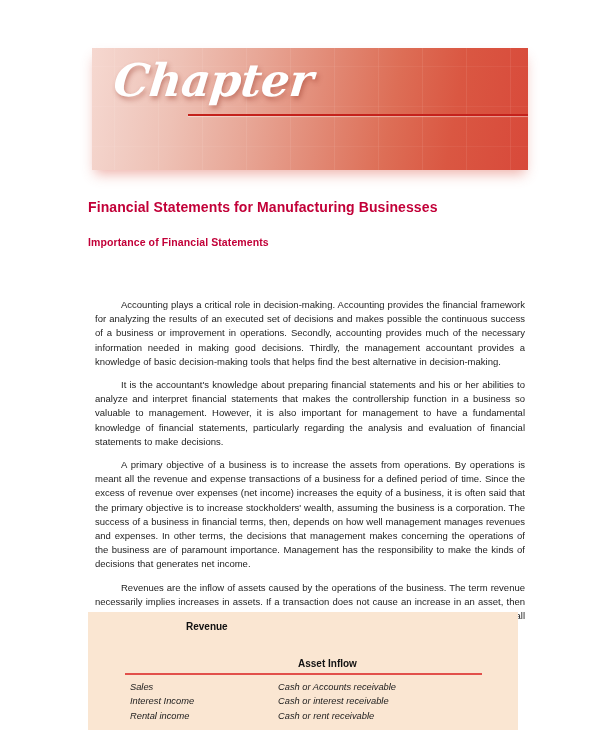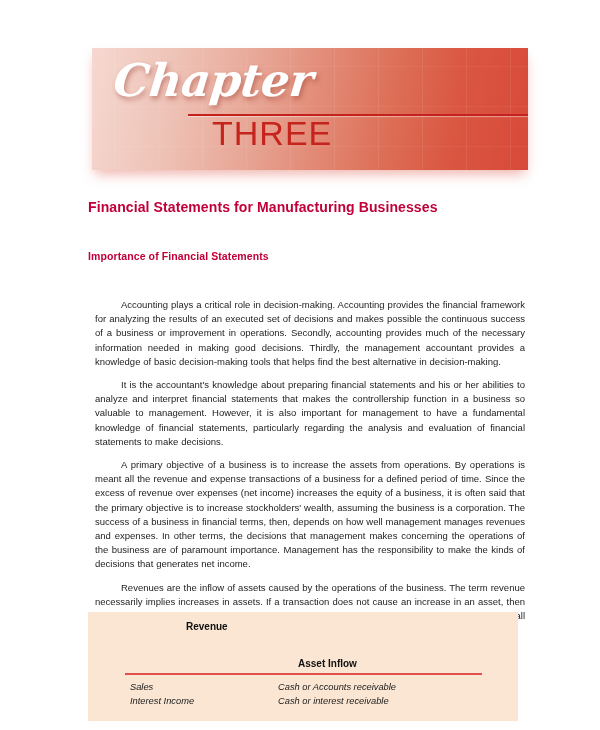--- a/index.html
+++ b/index.html
@@ -89,21 +89,21 @@
     left: 88px;
     top: 199px;
     font-size: 14px;
     font-weight: 700;
     color: #c20038;
     letter-spacing: 0.1px;
   }
   .section-heading {
     position: absolute;
     left: 88px;
-    top: 250px;
+    top: 236px;
     font-size: 10.5px;
     font-weight: 700;
     color: #c20038;
     letter-spacing: 0.1px;
   }
 
   
   .body-block {
     position: absolute;
     left: 95px;
@@ -170,21 +170,20 @@
 </style>
 </head>
 <body>
 
 <div class="page">
 
   <div class="chapter-banner">
     <div class="banner-faint-grid"></div>
     <div class="banner-word-chapter">Chapter</div>
     <div class="banner-rule"></div>
-    <div class="banner-word-three">THREE</div>
   </div>
 
   <div class="doc-title">Financial Statements for Manufacturing Businesses</div>
 
   <div class="section-heading">Importance of Financial Statements</div>
 
   <div class="body-block">
     <p>Accounting plays a critical role in decision-making. Accounting provides the financial framework for analyzing the results of an executed set of decisions and makes possible the continuous success of a business or improvement in operations. Secondly, accounting provides much of the necessary information needed in making good decisions. Thirdly, the management accountant provides a knowledge of basic decision-making tools that helps find the best alternative in decision-making.</p>
     <p>It is the accountant's knowledge about preparing financial statements and his or her abilities to analyze and interpret financial statements that makes the controllership function in a business so valuable to management. However, it is also important for management to have a fundamental knowledge of financial statements, particularly regarding the analysis and evaluation of financial statements to make decisions.</p>
     <p>A primary objective of a business is to increase the assets from operations. By operations is meant all the revenue and expense transactions of a business for a defined period of time. Since the excess of revenue over expenses (net income) increases the equity of a business, it is often said that the primary objective is to increase stockholders' wealth, assuming the business is a corporation. The success of a business in financial terms, then, depends on how well management manages revenues and expenses. In other terms, the decisions that management makes concerning the operations of the business are of paramount importance. Management has the responsibility to make the kinds of decisions that generates net income.</p>
@@ -199,16 +198,20 @@
     <div class="rt-rule"></div>
     <div class="rt-body">
       <div class="rt-row">
         <div class="col-a">Sales</div>
         <div class="col-b">Cash or Accounts receivable</div>
       </div>
       <div class="rt-row">
         <div class="col-a">Interest Income</div>
         <div class="col-b">Cash or interest receivable</div>
       </div>
+      <div class="rt-row">
+        <div class="col-a">Rental income</div>
+        <div class="col-b">Cash or rent receivable</div>
+      </div>
     </div>
   </div>
 
 </div>
 
 </body></html>

